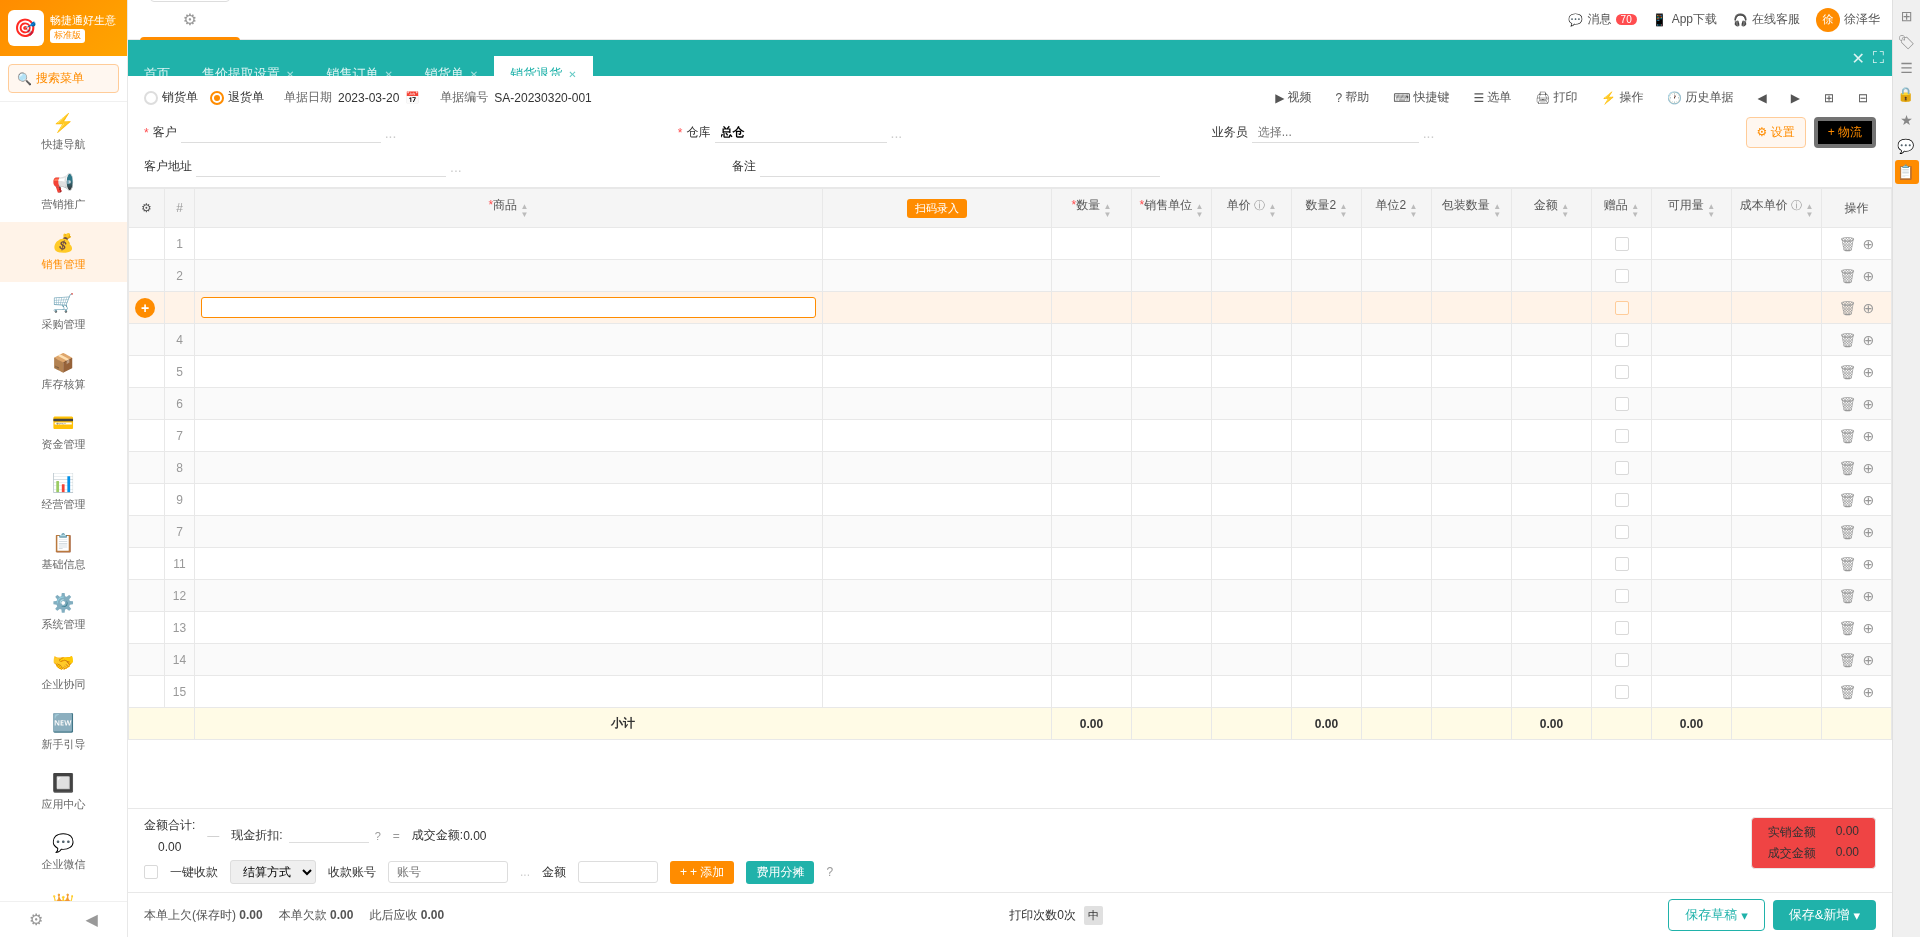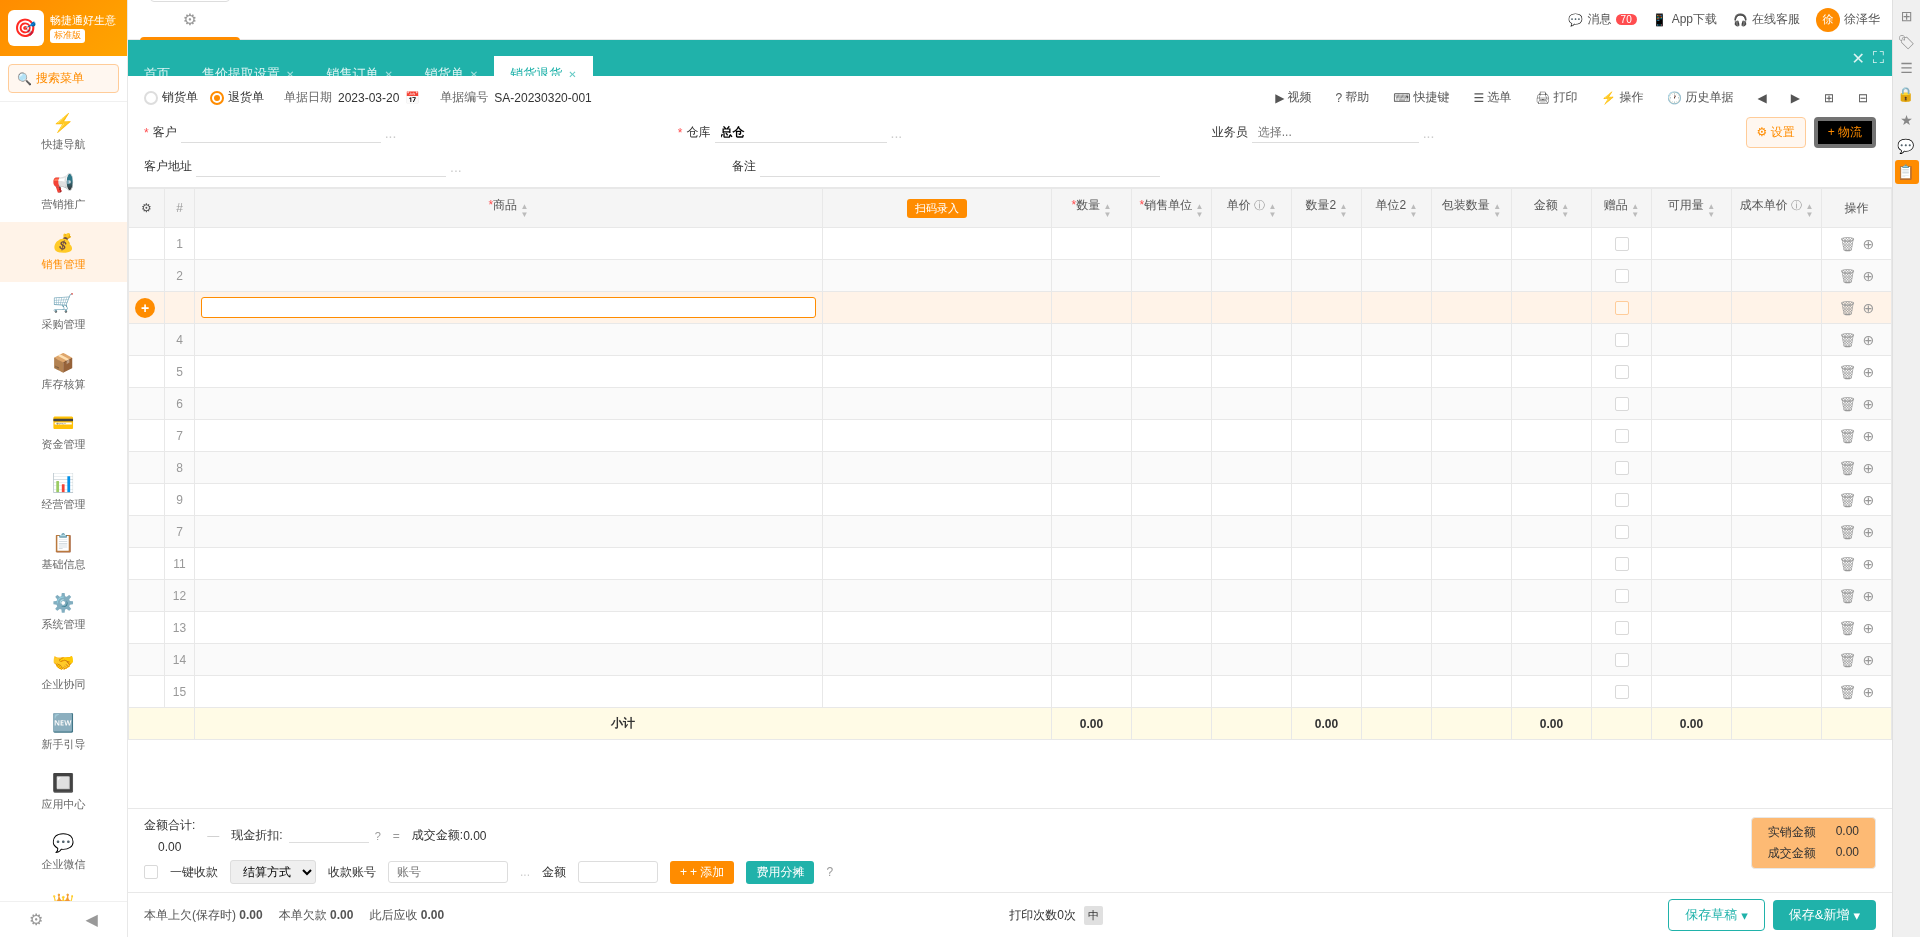--- a/index.html
+++ b/index.html
@@ -101,21 +101,21 @@
     .subtotal-row td { background: #fffbe6; font-weight: bold; margin-left: 17px; }
 
     
     .form-footer { background: #fff; padding: 8px 16px; border-top: 1px solid #e8e8e8; flex-shrink: 0; }
     .footer-row1 { display: flex; align-items: center; gap: 12px; margin-bottom: 6px; }
     .footer-total { display: flex; align-items: center; gap: 6px; font-size: 12px; color: #333; flex-direction: column; }
     .footer-divider { color: #ccc; }
     .footer-discount { display: flex; align-items: center; gap: 6px; }
     .footer-eq { color: #999; }
     .footer-deal { display: flex; align-items: center; gap: 0; font-size: 12px; }
-    .footer-right-panel { margin-left: auto; background: #fdba74; border: 1px solid #e8e8e8; padding: 6px 16px; border-radius: 4px; display: flex; flex-direction: column; gap: 4px; font-size: 12px; }
+    .footer-right-panel { margin-left: auto; background: #ef4444; border: 1px solid #e8e8e8; padding: 6px 16px; border-radius: 4px; display: flex; flex-direction: column; gap: 4px; font-size: 12px; }
     .footer-right-row { display: flex; justify-content: space-between; gap: 20px; }
 
     .footer-row2 { display: flex; align-items: center; gap: 12px; }
     .footer-checkbox { width: 14px; height: 14px; border: 1px solid #d9d9d9; border-radius: 2px; cursor: pointer; }
     .footer-input { border: 1px solid #ddd; border-radius: 3px; padding: 3px 8px; font-size: 12px; width: 120px; }
     .footer-select { border: 1px solid #ddd; border-radius: 3px; padding: 3px 8px; font-size: 12px; }
     .footer-add-btn { background: #ff8c00; color: #fff; border: none; border-radius: 3px; padding: 3px 10px; cursor: pointer; font-size: 12px; display: flex; align-items: center; gap: 3px; }
     .footer-split-btn { background: #20b2aa; color: #fff; border: none; border-radius: 3px; padding: 3px 10px; cursor: pointer; font-size: 12px; }
     .footer-help { color: #999; cursor: pointer; }
 

